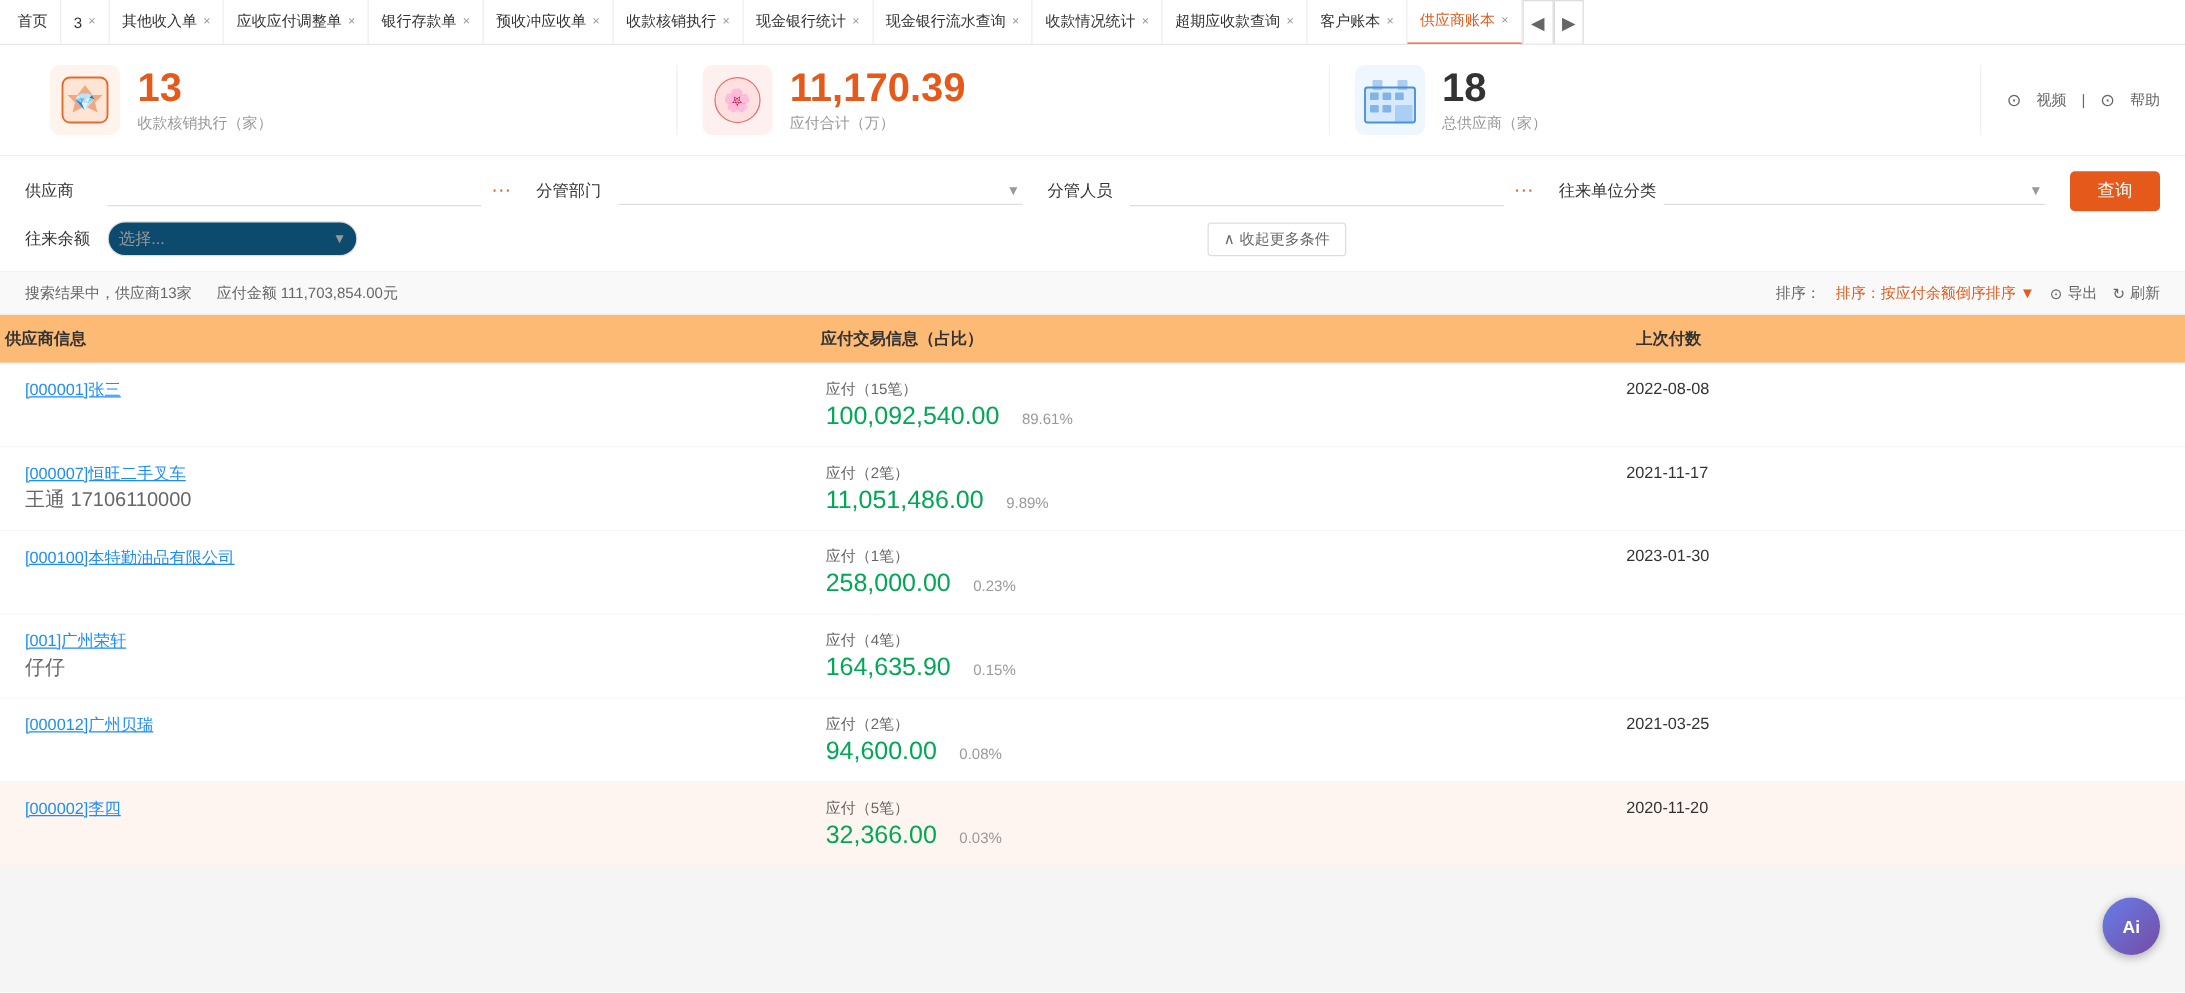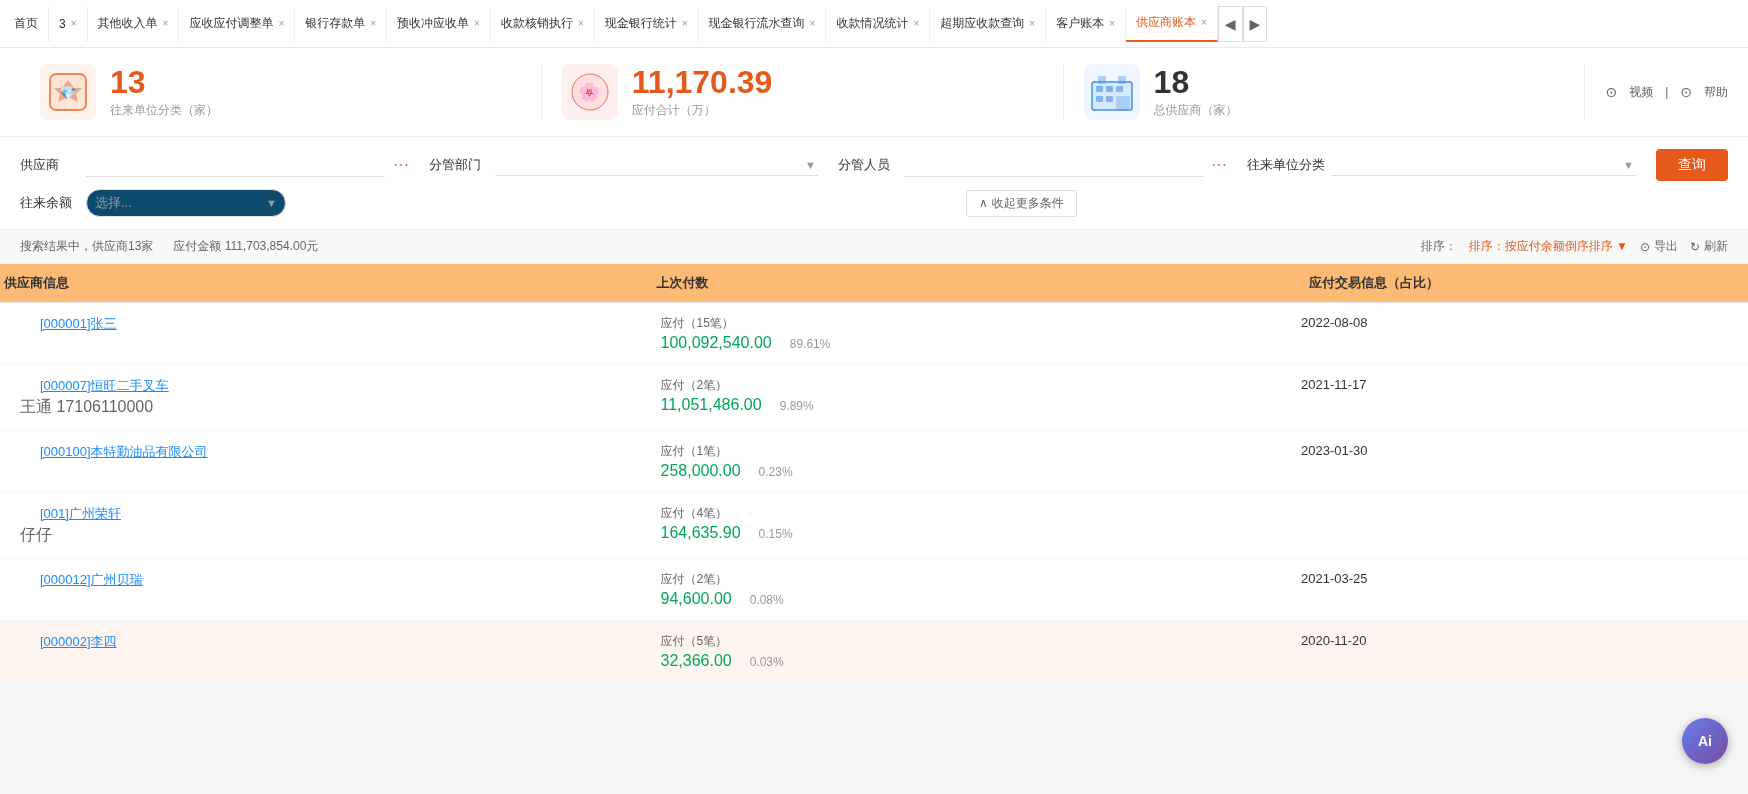--- a/index.html
+++ b/index.html
@@ -4,21 +4,21 @@
   <style>
     * { box-sizing: border-box; margin: 0; padding: 0; }
     body { font-family: 'Microsoft YaHei', Arial, sans-serif; font-size: 13px; background: #f5f5f5; color: #333; }
 
     
     .top-nav {
       display: flex;
       align-items: center;
       background: #fff;
       border-bottom: 1px solid #e8e8e8;
-      height: 48px;
+      height: 36px;
       overflow: hidden;
       padding: 0 4px;
     }
     .nav-tab {
       display: flex;
       align-items: center;
       padding: 0 10px;
       height: 36px;
       font-size: 12px;
       color: #333;
@@ -177,25 +177,25 @@
     }
     .table-row {
       display: grid;
       grid-template-columns: 3fr 3fr 2fr;
       padding: 12px 20px;
       border-bottom: 1px solid #f5f5f5;
       background: #fff;
       align-items: start;
     }
     .table-row.highlight { background: #fff5f0; }
-    .supplier-name { color: #1a8cff; text-decoration: underline; cursor: pointer; font-size: 13px; margin-left: 20px; }
+    .supplier-name { color: #1a8cff; text-decoration: underline; cursor: pointer; font-size: 13px; }
     .supplier-sub { font-size: 16px; color: #666; margin-top: 2px; }
     .txn-cell { display: flex; flex-direction: column; gap: 2px; justify-content: space-between; }
     .txn-label { font-size: 12px; color: #666; }
-    .txn-amount { color: #00a854; font-size: 16px; font-weight: 500; cursor: pointer; }
+    .txn-amount { color: #00a854; font-size: 20px; font-weight: 500; cursor: pointer; }
     .txn-pct { font-size: 12px; color: #999; margin-left: 12px; }
     .txn-row { display: flex; align-items: baseline; gap: 6px; }
     .date-cell { font-size: 13px; color: #333; }
 
     
     ::-webkit-scrollbar { width: 6px; height: 6px; }
     ::-webkit-scrollbar-track { background: #f1f1f1; }
     ::-webkit-scrollbar-thumb { background: #ccc; border-radius: 3px; }
   </style>
 </head>
@@ -261,21 +261,21 @@
   <div class="stat-item">
     <div class="stat-icon orange">
       <svg width="40" height="40" viewBox="0 0 40 40" fill="none">
         <rect x="2" y="2" width="36" height="36" rx="6" fill="#ffe5d6" stroke="#e86a2b" stroke-width="1.5"></rect>
         <polygon points="20,8 26,16 34,16 28,22 30,30 20,25 10,30 12,22 6,16 14,16" fill="#e86a2b" opacity="0.5"></polygon>
         <text x="20" y="26" text-anchor="middle" font-size="14" fill="#e86a2b">💎</text>
       </svg>
     </div>
     <div class="stat-text">
       <div class="number">13</div>
-      <div class="label">往来单位分类（家）</div>
+      <div class="label">收款核销执行（家）</div>
     </div>
   </div>
 
   <div class="stat-item">
     <div class="stat-icon pink">
       <svg width="40" height="40" viewBox="0 0 40 40" fill="none">
         <circle cx="20" cy="20" r="18" fill="#ffe0e0" stroke="#e87070" stroke-width="1"></circle>
         <text x="20" y="26" text-anchor="middle" font-size="18" fill="#e87070">🌸</text>
       </svg>
     </div>
@@ -379,22 +379,22 @@
     <div class="action-btn">
       <span>↻</span>
       <span>刷新</span>
     </div>
   </div>
 </div>
 
 <div class="data-table">
   <div class="table-header">
     <div>供应商信息</div>
+    <div>应付交易信息（占比）</div>
     <div>上次付数</div>
-    <div>应付交易信息（占比）</div>
   </div>
 
   <div class="table-row">
     <div>
       <div class="supplier-name">[000001]张三</div>
     </div>
     <div class="txn-cell">
       <div class="txn-label">应付（15笔）</div>
       <div class="txn-row">
         <span class="txn-amount">100,092,540.00</span>

